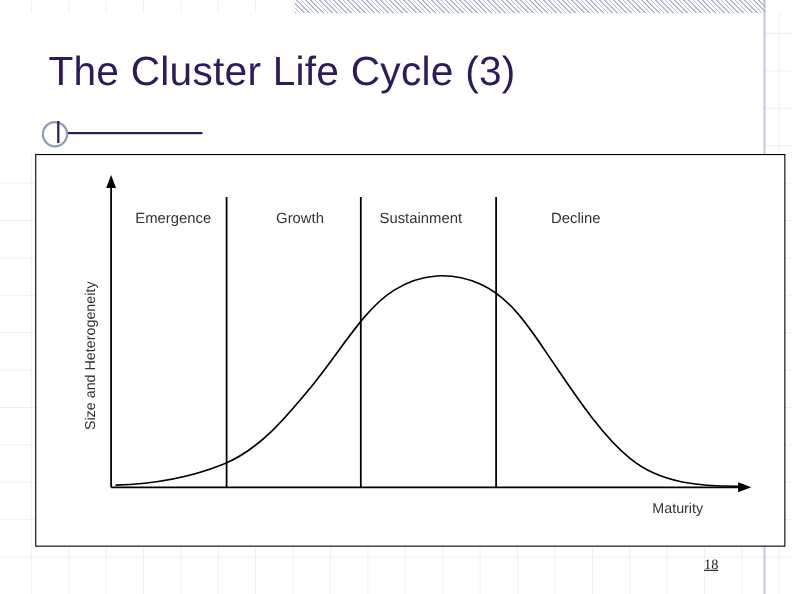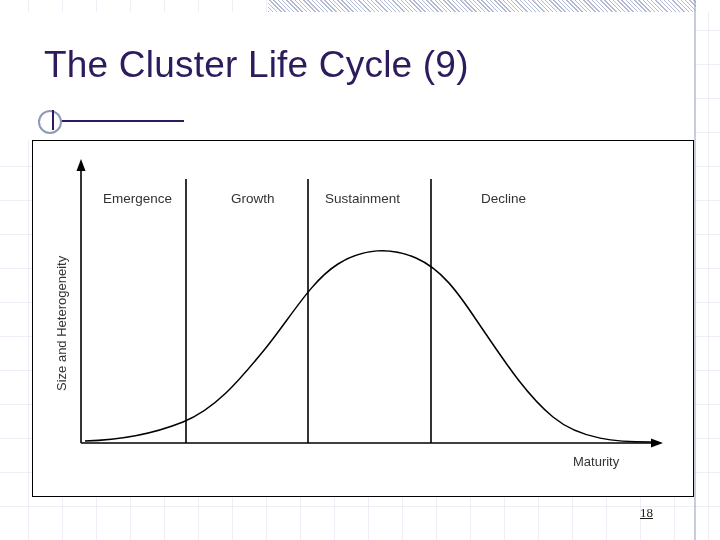--- a/index.html
+++ b/index.html
@@ -99,20 +99,21 @@
   }
 
   
   #chart-card {
     position: absolute;
     left: 32px; top: 140px;
     width: 660px; height: 355px;
     background: #ffffff;
     border: 1px solid #000000;
     z-index: 2;
+    padding-left: 20px;
   }
   #chart-svg { display: block; }
 
   
   #slide-number {
     position: absolute;
     left: 640px; top: 505px;
     z-index: 3;
     font-size: 13px;
     color: #1a1a1a;
@@ -122,21 +123,21 @@
 </style>
 </head>
 <body>
 
 <div id="grid-bg"></div>
 <div id="page-white-top"></div>
 <div id="top-band"></div>
 <div id="top-band-right"></div>
 <div id="right-rule2"></div>
 
-<div id="title">The Cluster Life Cycle (9)</div>
+<div id="title">The Cluster Life Cycle (3)</div>
 <div id="title-rule"></div>
 <div id="title-bullet"></div>
 <div id="title-bullet-bar"></div>
 
 <div id="chart-card">
   <svg id="chart-svg" width="658" height="353" viewBox="0 0 658 353">
 
     <line x1="48" y1="28" x2="48" y2="302" stroke="#000" stroke-width="1.6"></line>
     <polygon points="48,18 43.5,30 52.5,30" fill="#000"></polygon>
 

